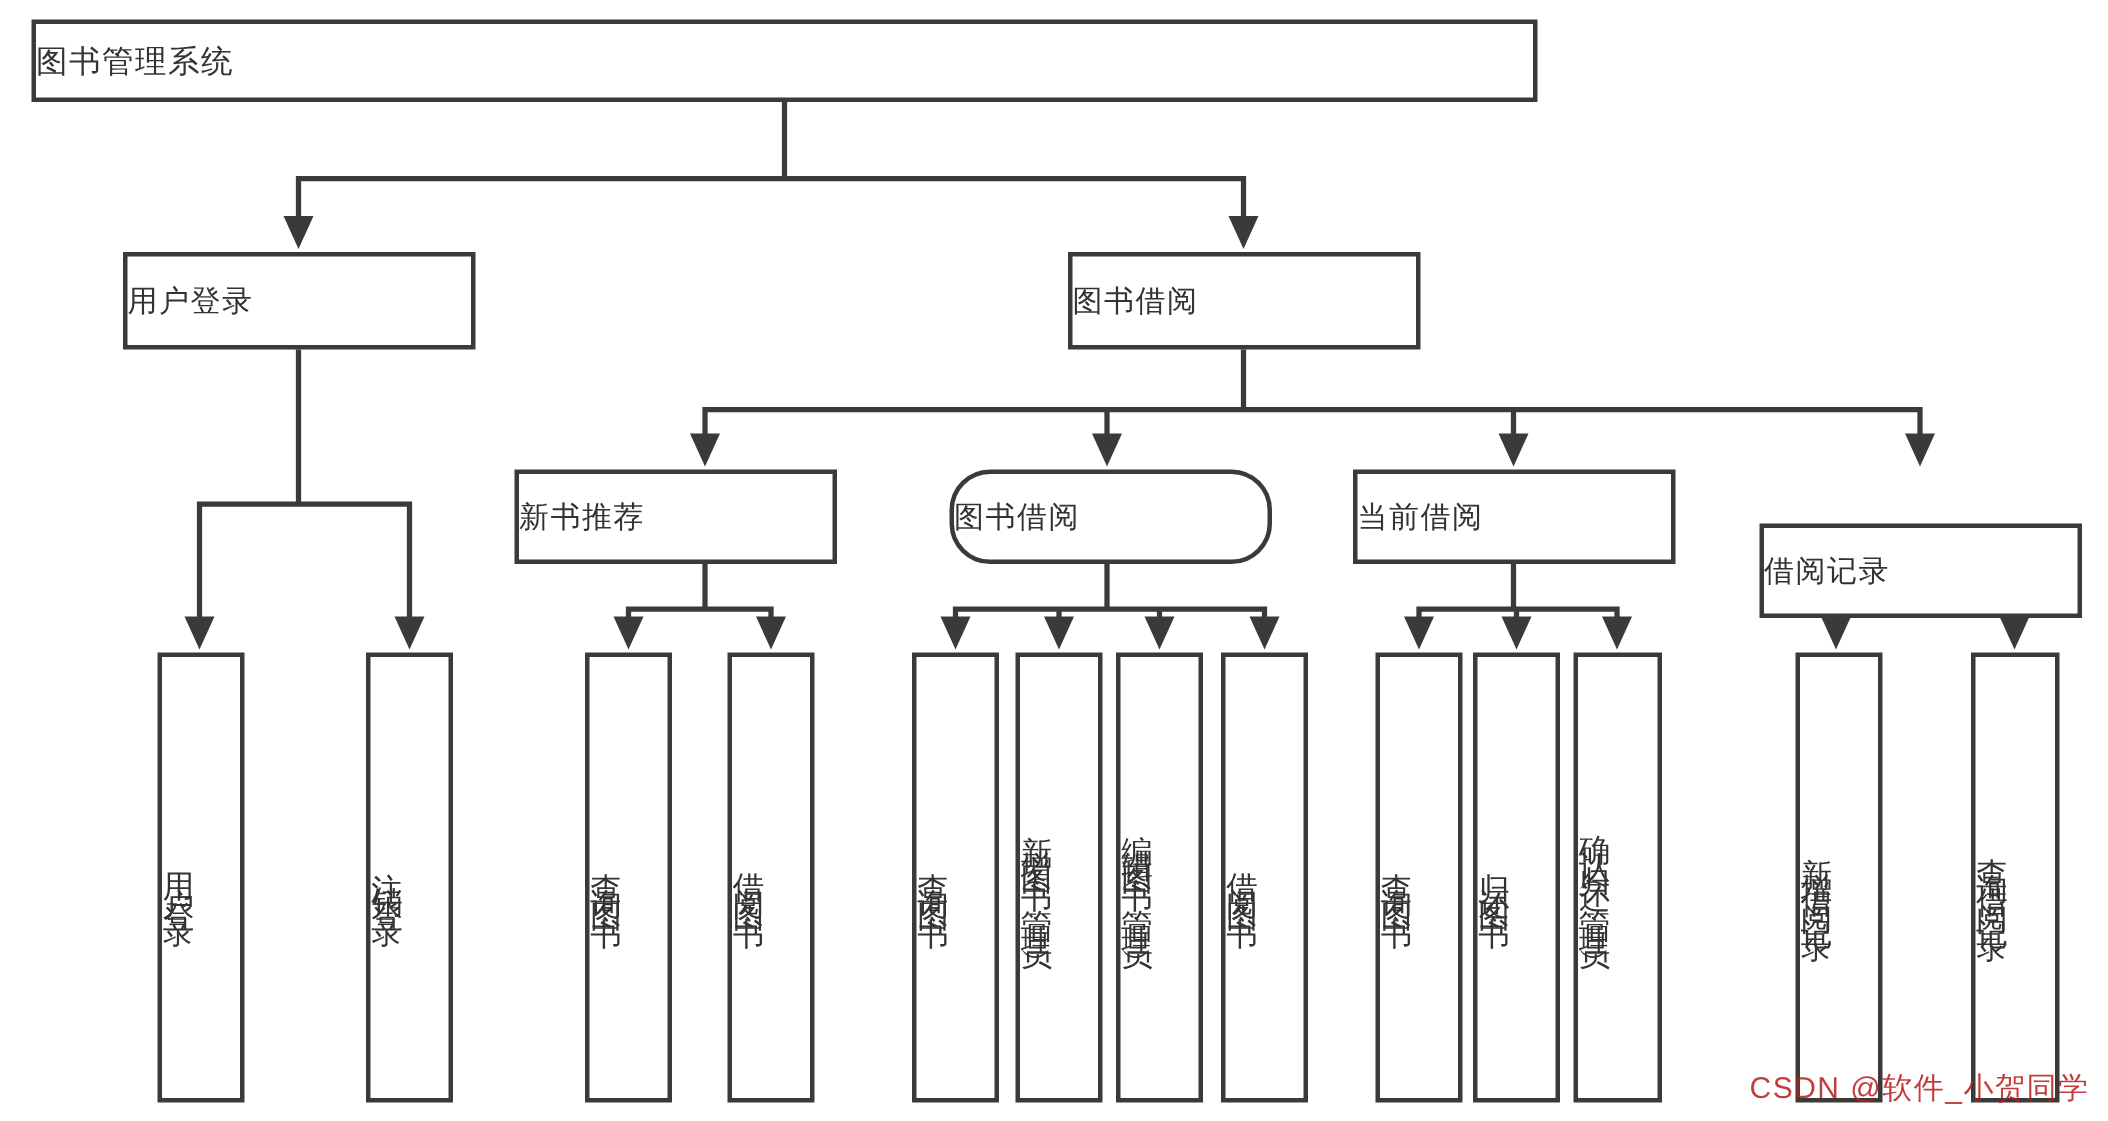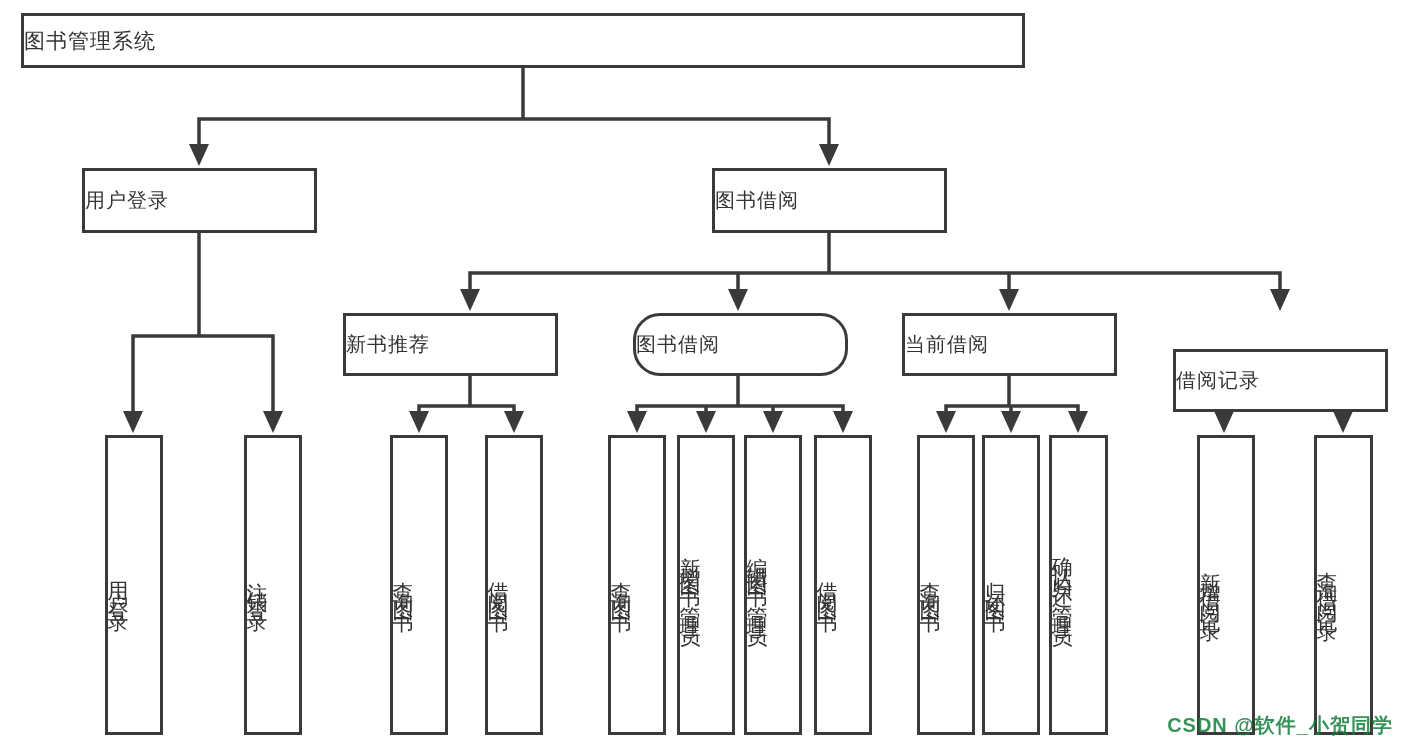--- a/index.html
+++ b/index.html
@@ -60,25 +60,24 @@
   .lf-10 { left: 982px; }
   .lf-11 { left: 1049px; width: 59px; }
   .lf-12 { left: 1197px; }
   .lf-13 { left: 1314px; width: 59px; }
   .watermark {
     position: absolute;
     right: 12px;
     bottom: 8px;
     font-size: 20px;
     letter-spacing: 1px;
-    color: #15803d;
+    color: #b91c1c;
     opacity: 0.85;
     white-space: nowrap;
     pointer-events: none;
-    font-weight: bold;
   }
 </style>
 </head>
 <body>
 
 <div class="stage">
 
   <svg class="connectors" viewBox="0 0 1405 747" xmlns="http://www.w3.org/2000/svg" aria-hidden="true">
     <g stroke="#3a3a3a" stroke-width="3.5" fill="none" stroke-linecap="square">
 

